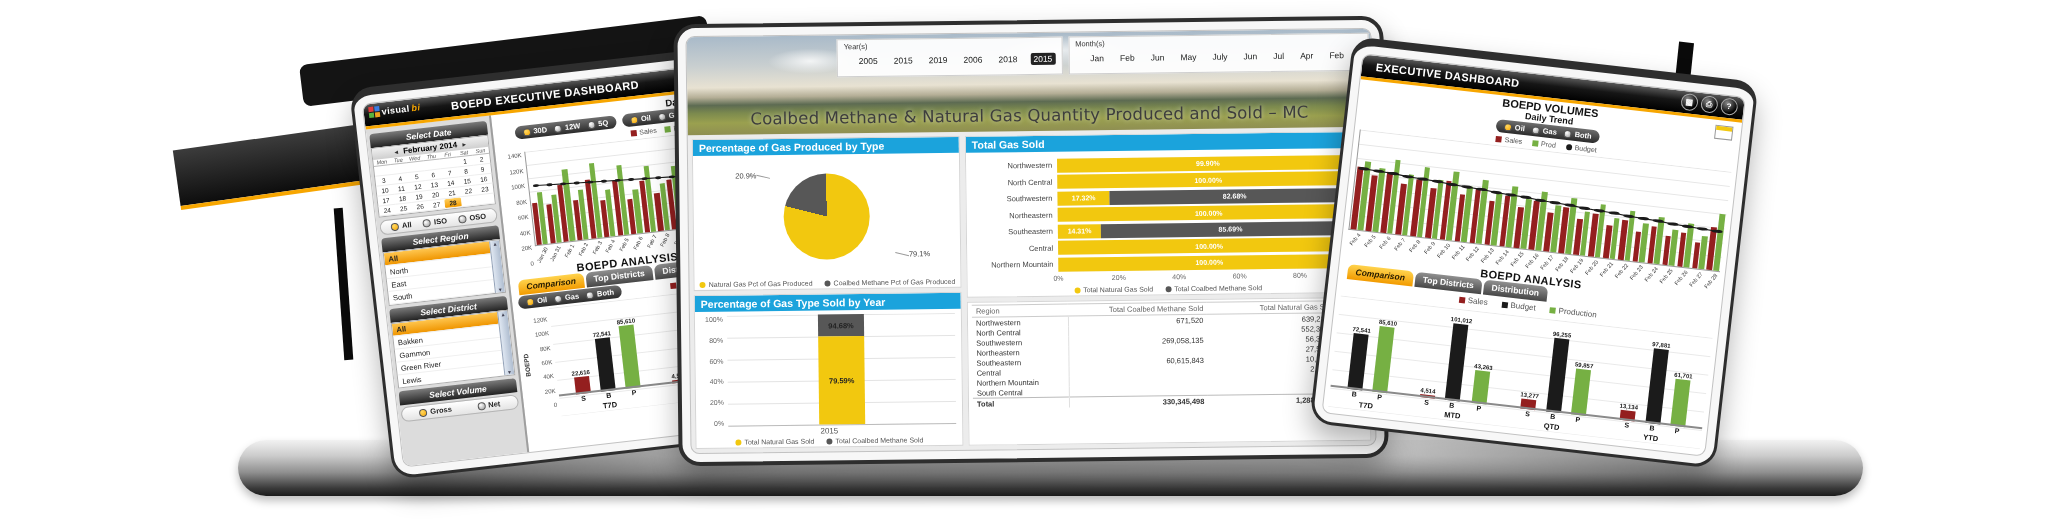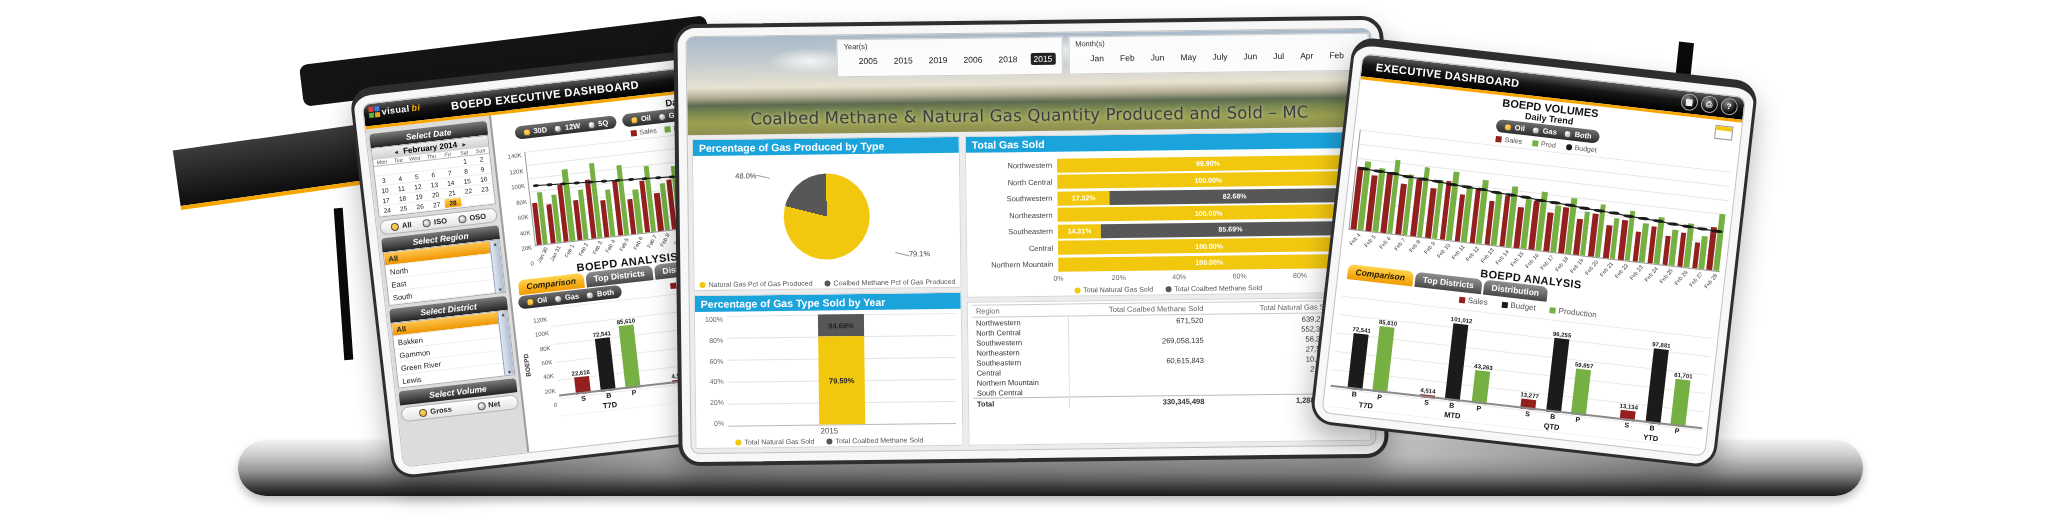--- a/index.html
+++ b/index.html
@@ -925,21 +925,21 @@
           </div>
         </div>
         <div class="c-title">Coalbed Methane &amp; Natural Gas Quantity Produced and Sold – MC</div>
       </div>
       <div class="c-body">
         <div class="c-col-l">
           <div class="panel" style="height:150px;">
             <div class="phead">Percentage of Gas Produced by Type</div>
             <div class="pie-wrap">
               <div class="pie" style="background: conic-gradient(from -75.24deg, rgb(87, 87, 87) 0deg, rgb(87, 87, 87) 20.9%, rgb(242, 200, 15) 20.9%, rgb(242, 200, 15) 100%);"></div>
-              <div class="callout cl">48.0%</div>
+              <div class="callout cl">20.9%</div>
               <div class="callout cr">79.1%</div>
             </div>
             <div class="legend">
                 <span><i class="sw dot" style="background: rgb(242, 200, 15);"></i>Natural Gas Pct of Gas Produced</span>
                 <span><i class="sw dot" style="background: rgb(87, 87, 87);"></i>Coalbed Methane Pct of Gas Produced</span>
               </div>
           </div>
           <div class="panel" style="flex:1;">
             <div class="phead">Percentage of Gas Type Sold by Year</div>
             <div class="sb-chart">

